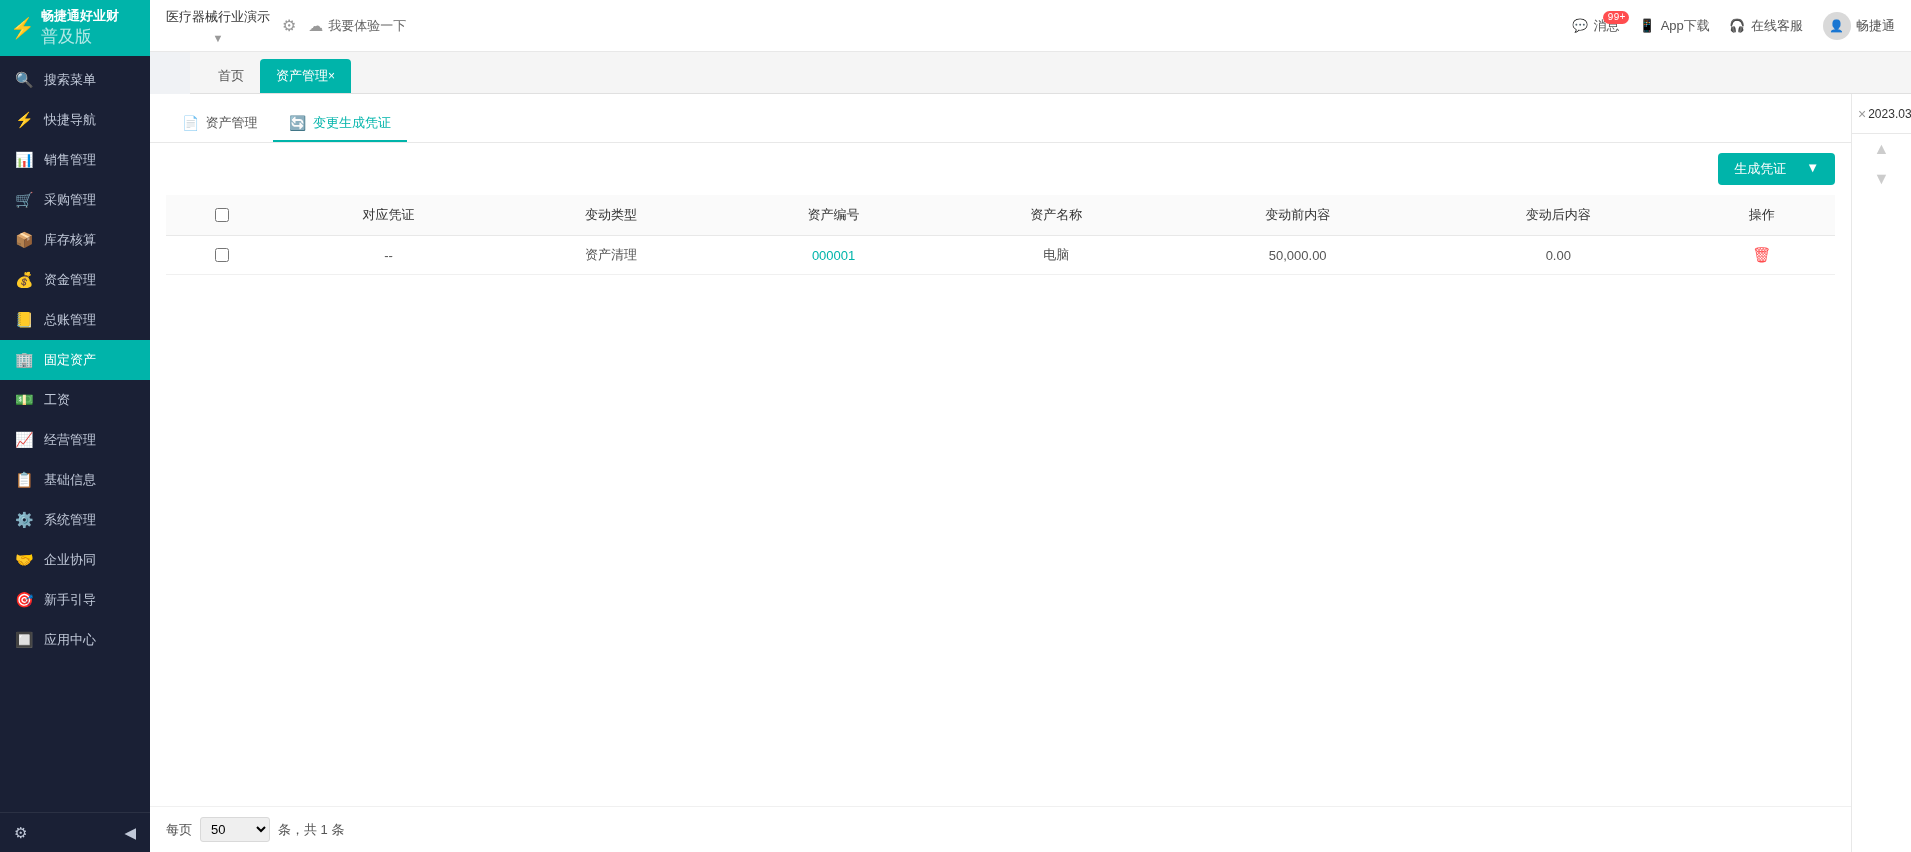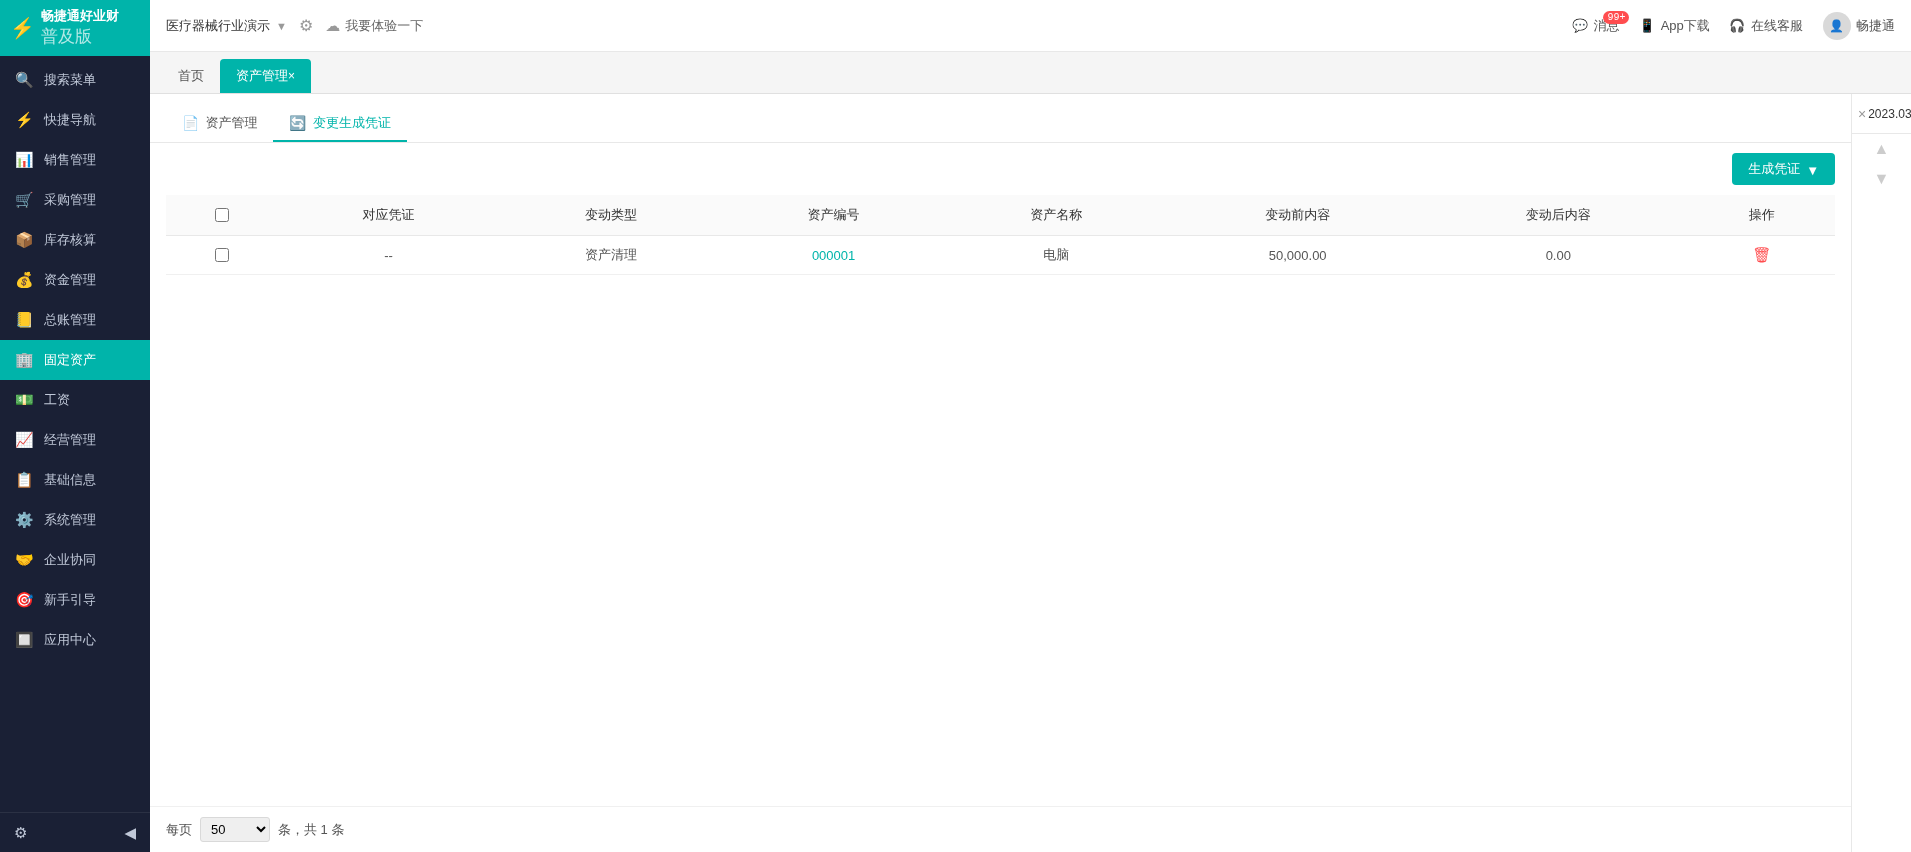--- a/index.html
+++ b/index.html
@@ -96,20 +96,21 @@
       position: relative;
       z-index: 10;
     }
     .topbar-company {
       display: flex;
       align-items: center;
       gap: 6px;
       font-size: 13px;
       color: #333;
       cursor: pointer;
+      flex-direction: column;
     }
     .topbar-company-dropdown {
       color: #999;
       font-size: 11px;
     }
     .topbar-settings {
       color: #999;
       font-size: 16px;
       cursor: pointer;
     }
@@ -164,20 +165,21 @@
 
     
     .tab-nav {
       background: #f5f5f5;
       height: 42px;
       display: flex;
       align-items: flex-end;
       padding: 0 16px;
       gap: 4px;
       border-bottom: 1px solid #e0e0e0;
+      margin-left: 40px;
     }
     .tab-item {
       padding: 8px 16px;
       cursor: pointer;
       font-size: 13px;
       color: #555;
       border-radius: 4px 4px 0 0;
       background: transparent;
     }
     .tab-item.active {
@@ -243,22 +245,22 @@
     }
     .btn-generate {
       background: #00b4aa;
       color: #fff;
       border: none;
       border-radius: 4px;
       padding: 7px 16px;
       font-size: 13px;
       cursor: pointer;
       display: flex;
-      align-items: flex-end;
-      gap: 6px;
+      align-items: flex-start;
+      gap: 20px;
     }
 
     
     .table-wrap {
       flex: 1;
       overflow: auto;
       padding: 0 16px;
     }
     table {
       width: 100%;

